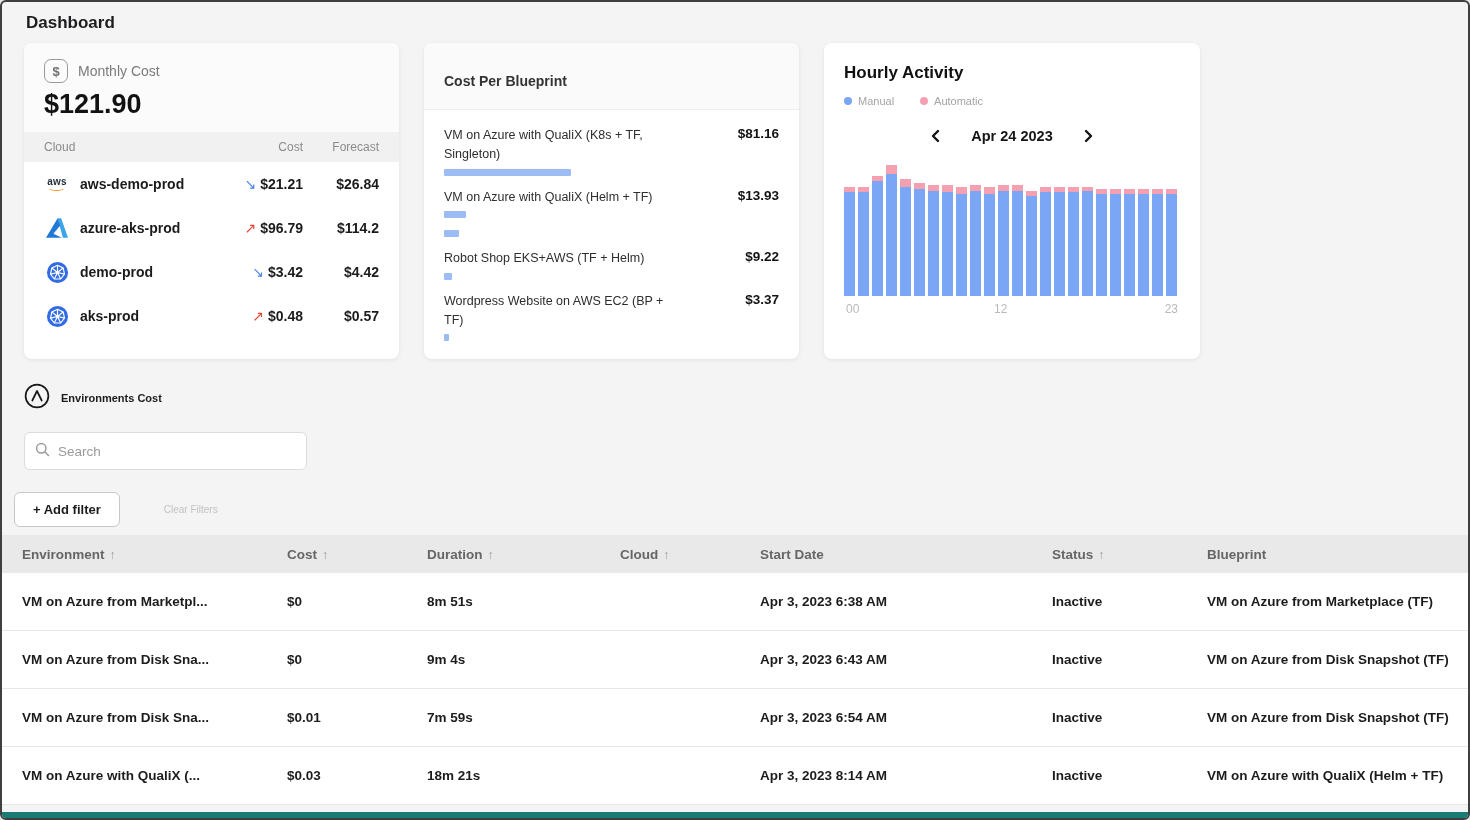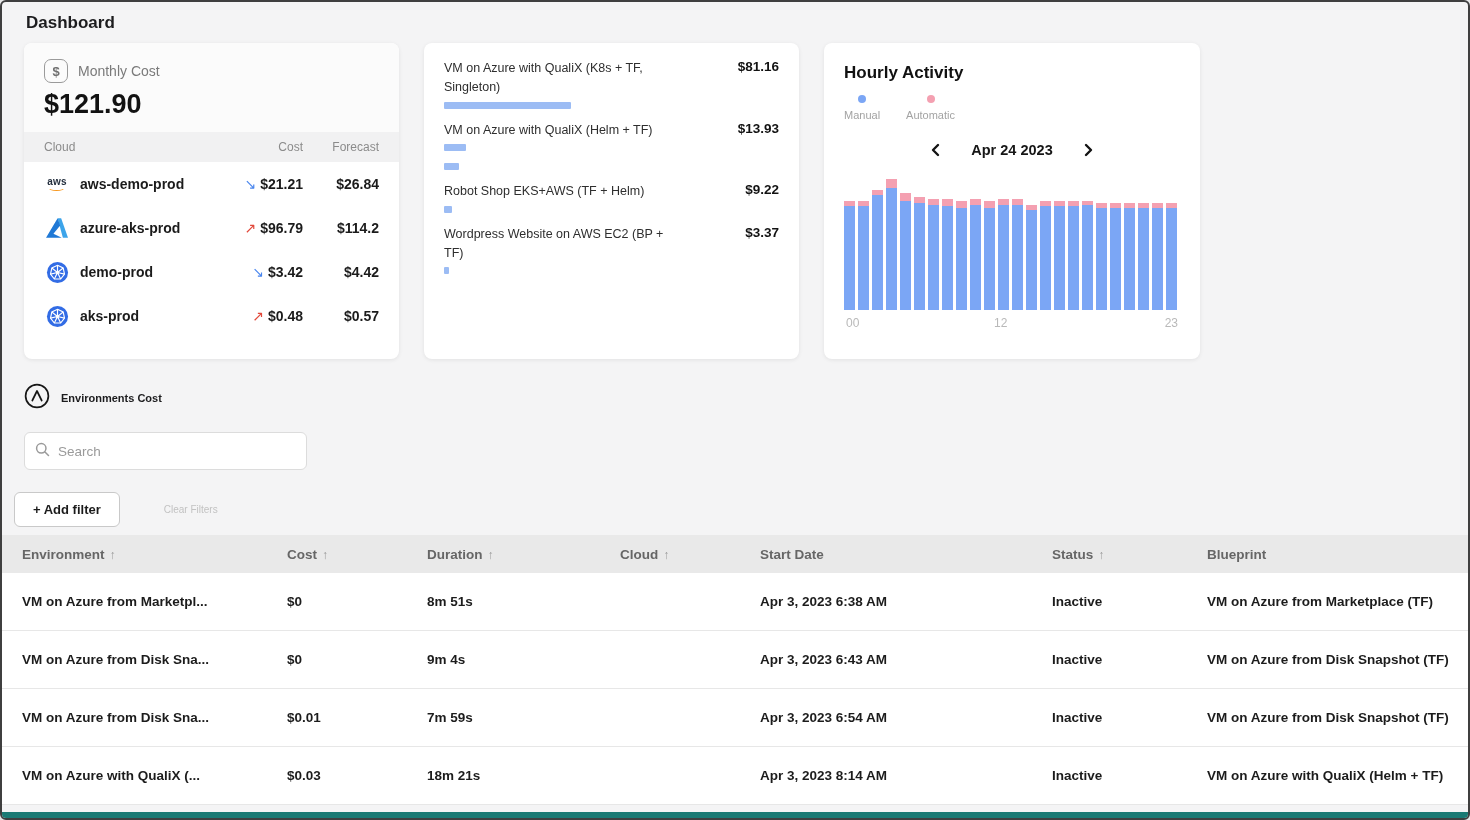--- a/index.html
+++ b/index.html
@@ -46,21 +46,21 @@
   .bp-item { margin-bottom: 12px; }
   .bp-top { display: flex; justify-content: space-between; align-items: flex-start; }
   .bp-lab { font-size: 12.5px; color: #2e2e2e; width: 240px; line-height: 1.55; }
   .bp-val { font-size: 13.5px; font-weight: 700; color: #121212; white-space: nowrap; }
   .bp-bar { height: 7px; margin-top: 4px; border-radius: 1px; }
 
   
   .ha { width: 376px; padding: 20px; }
   .ha-title { font-size: 17px; font-weight: 700; color: #111; }
   .ha-legend { display: flex; gap: 26px; margin-top: 12px; align-items: center; }
-  .leg { display: flex; align-items: center; gap: 6px; font-size: 11px; color: #a3a3a3; flex-direction: column; }
+  .leg { display: flex; align-items: center; gap: 6px; font-size: 11px; color: #a3a3a3; }
   .dot { width: 8px; height: 8px; border-radius: 50%; display: inline-block; }
   .ha-nav { display: flex; justify-content: center; align-items: center; gap: 28px; margin-top: 20px; }
   .ha-date { font-size: 14.5px; font-weight: 700; color: #161616; }
   .chev { background: none; border: none; cursor: pointer; display: flex; align-items: center; padding: 2px; }
   .ha-chart { margin-top: 16px; height: 135px; display: flex; align-items: flex-end; gap: 3px; }
   .hbar { width: 11px; display: flex; flex-direction: column; justify-content: flex-end; }
   .seg { width: 100%; }
   .ha-ticks { position: relative; margin-top: 6px; height: 14px; font-size: 12px; color: #b9b9b9; }
   .tick0 { position: absolute; left: 2px; } .tick12 { position: absolute; left: 150px; } .tick23 { position: absolute; right: 2px; }
 
@@ -183,20 +183,21 @@
         <span class="mc-name">aks-prod</span>
         <span class="mc-cost">
             <span class="trend up">↗</span>
             <span>$0.48</span>
           </span>
         <span class="mc-forecast">$0.57</span>
       </div>
     </div>
 
     <div class="card bp">
+      <div class="bp-head">Cost Per Blueprint</div>
       <div class="bp-list">
         <div class="bp-item">
           <div class="bp-top">
             <span class="bp-lab">VM on Azure with QualiX (K8s + TF, Singleton)</span>
             <span class="bp-val">$81.16</span>
           </div>
           <div class="bp-bar" style="width: 127px; background: rgb(156, 188, 244);"></div>
         </div>
         <div class="bp-item">
           <div class="bp-top">

